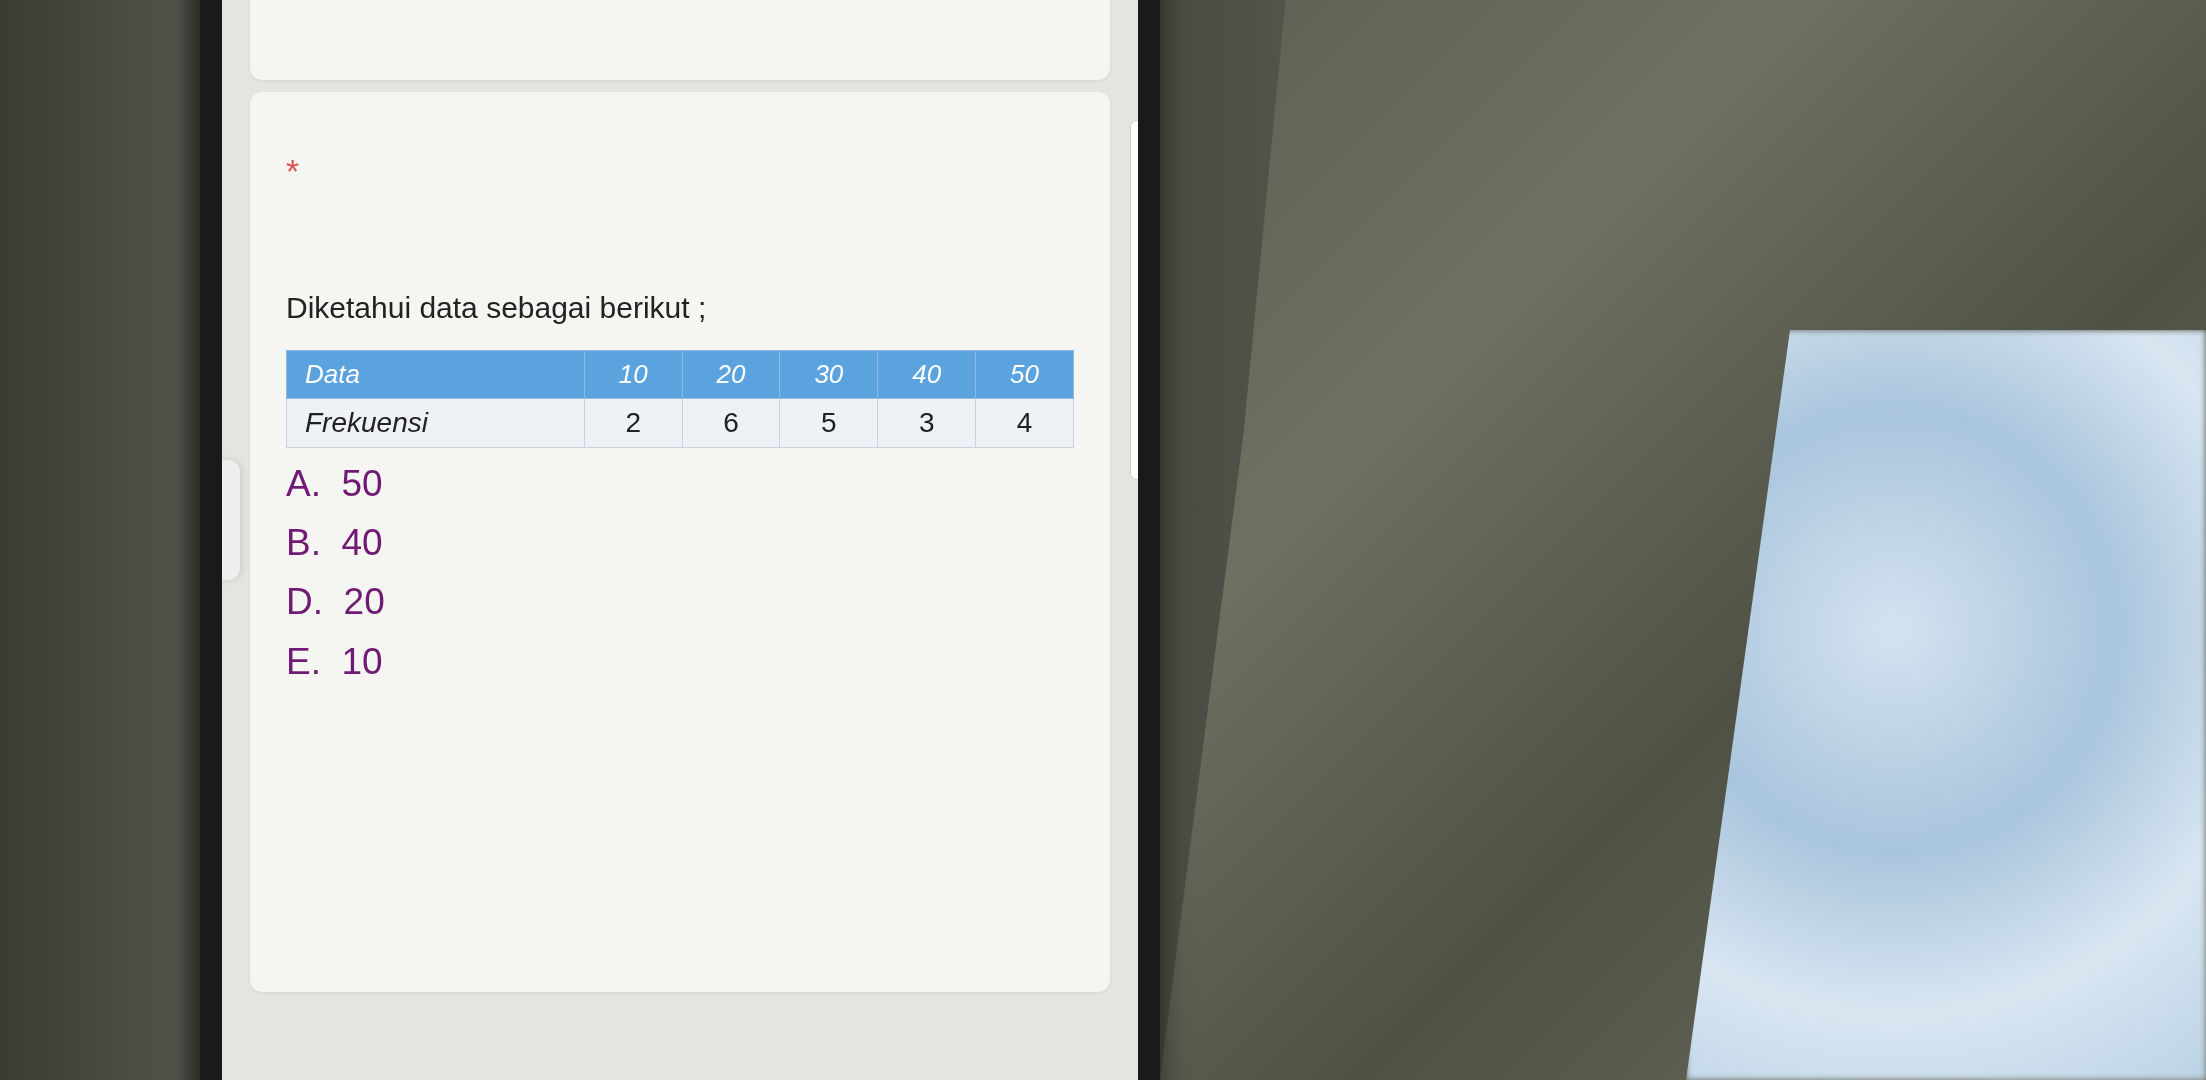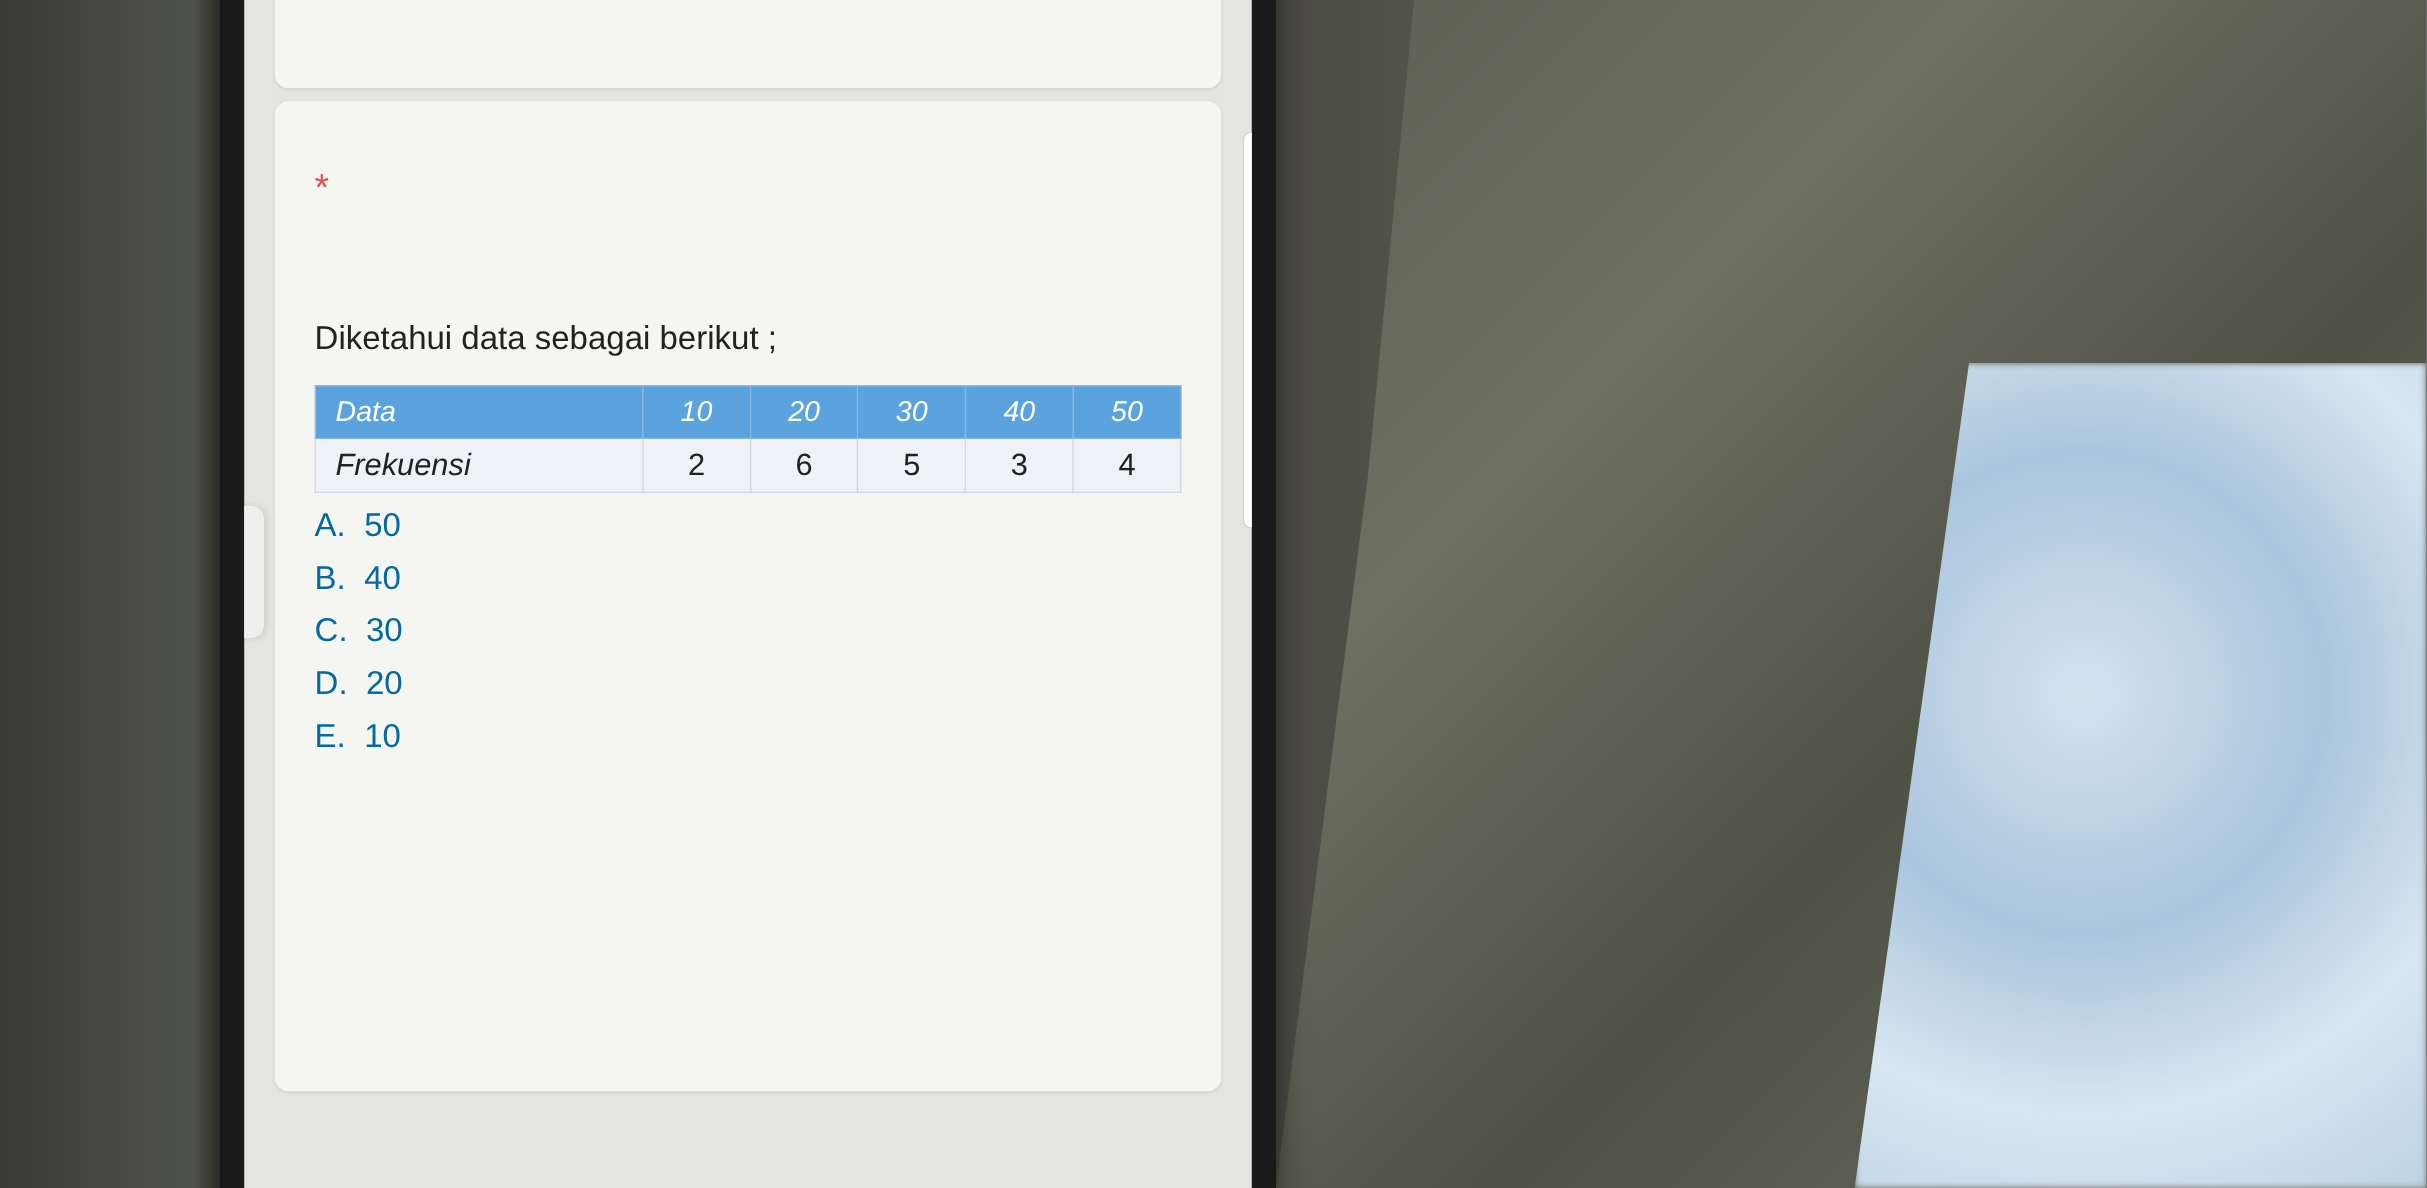--- a/index.html
+++ b/index.html
@@ -96,22 +96,22 @@
       font-style: italic;
       text-align: left;
       padding-left: 18px;
     }
     .question-text-bottom {
       font-size: 30px;
       color: #222;
       margin-bottom: 40px;
     }
     .options {
-      font-size: 30px;
-      color: #0369a1;
+      font-size: 37px;
+      color: #701a75;
       line-height: 1.6;
     }
     .scroll-indicator {
       position: absolute;
       right: -6px;
       top: 180px;
       width: 14px;
       height: 360px;
       background: #fff;
       border: 1px solid #d0d0d0;
@@ -193,20 +193,19 @@
         <td>3</td>
         <td>4</td>
       </tr>
     </tbody>
       </table>
 
 
     <div class="options">
       <div><span>A.</span>&nbsp;&nbsp;<span>50</span></div>
       <div><span>B.</span>&nbsp;&nbsp;<span>40</span></div>
-      <div><span>C.</span>&nbsp;&nbsp;<span>30</span></div>
       <div><span>D.</span>&nbsp;&nbsp;<span>20</span></div>
       <div><span>E.</span>&nbsp;&nbsp;<span>10</span></div>
     </div>
   </div>
 
   <div class="scroll-indicator"></div>
 </div>
 
 </body></html>

